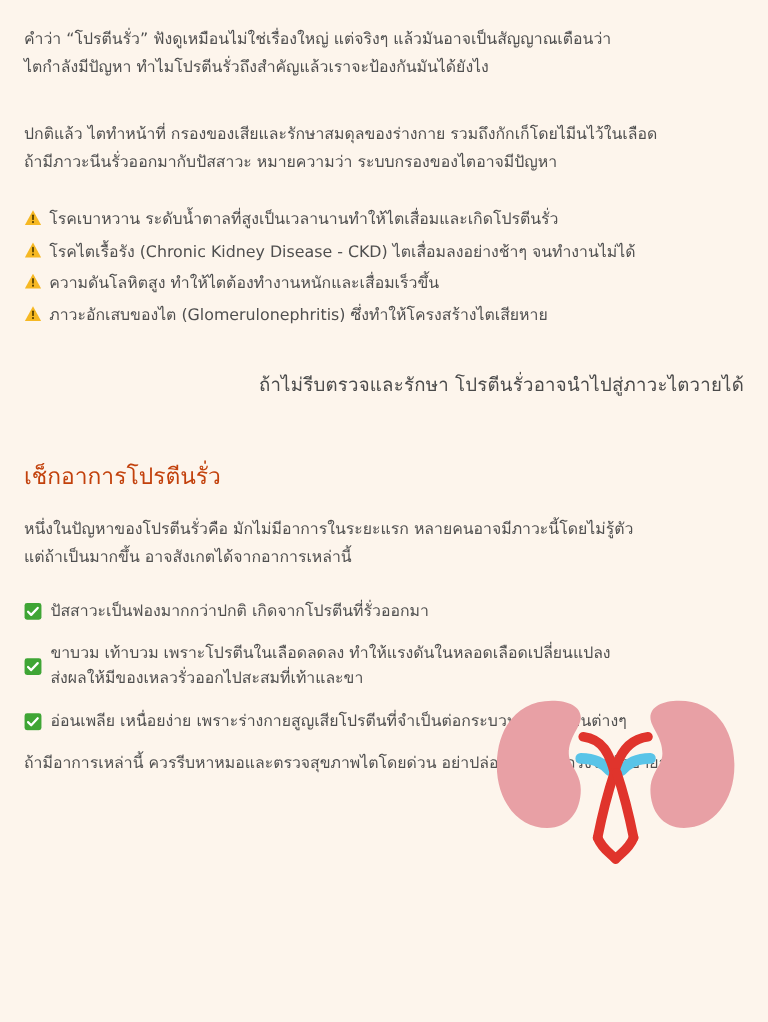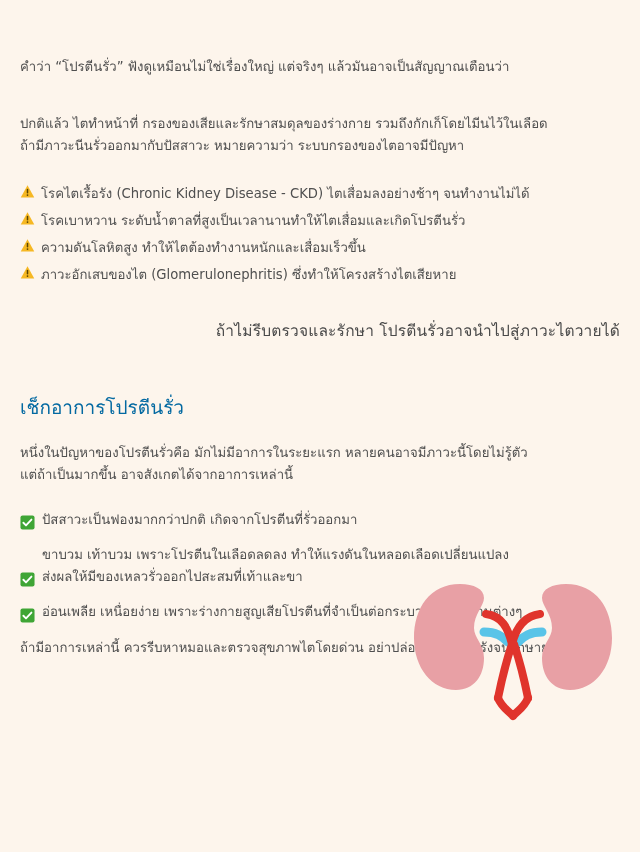--- a/index.html
+++ b/index.html
@@ -13,21 +13,21 @@
     font-family: "DejaVu Sans", sans-serif;
     color: #4a4a4a;
     overflow: hidden;
     position: relative;
   }
   .page {
     position: relative;
     width: 640px;
     height: 852px;
     box-sizing: border-box;
-    padding: 48px 20px 0 20px;
+    padding: 15px 20px 0 20px;
   }
   p {
     margin: 0;
     line-height: 1.72;
     font-size: 13.2px;
     color: #4f4f4f;
   }
   .block {
     margin-bottom: 18px;
   }
@@ -58,30 +58,30 @@
   }
   .headline {
     font-size: 15.5px;
     color: #4a4a4a;
     margin-top: 34px;
     letter-spacing: .2px;
     text-align: right;
   }
   .section-title {
     font-size: 19px;
-    color: #0369a1;
+    color: #c2410c;
     margin-top: 46px;
     margin-bottom: 18px;
   }
   .bullets2 {
     margin-top: 22px;
   }
   .li2 {
     display: flex;
-    align-items: flex-end;
+    align-items: center;
     gap: 7px;
     margin-bottom: 14px;
   }
   .li2 .txt {
     font-size: 13.2px;
     line-height: 1.62;
     color: #4f4f4f;
   }
   .closing {
     margin-top: 2px;
@@ -98,49 +98,50 @@
     pointer-events: none;
   }
 </style>
 </head>
 <body>
 
 <div class="page">
 
   <div class="block intro">
     <p>คำว่า “โปรตีนรั่ว” ฟังดูเหมือนไม่ใช่เรื่องใหญ่ แต่จริงๆ แล้วมันอาจเป็นสัญญาณเตือนว่า</p>
+    <p>ไตกำลังมีปัญหา ทำไมโปรตีนรั่วถึงสำคัญแล้วเราจะป้องกันมันได้ยังไง</p>
   </div>
 
   <div class="block" style="margin-top:34px;">
     <p>ปกติแล้ว ไตทำหน้าที่ กรองของเสียและรักษาสมดุลของร่างกาย รวมถึงกักเก็โดยไมีนไว้ในเลือด</p>
     <p>ถ้ามีภาวะนีนรั่วออกมากับปัสสาวะ  หมายความว่า ระบบกรองของไตอาจมีปัญหา</p>
   </div>
 
   <div class="list">
 
     <div class="li">
       <span class="icon warn-icon">
         <svg width="15" height="15" viewBox="0 0 16 16">
             <path d="M8 1.2 L15.2 14.4 L0.8 14.4 Z" fill="#f6b823"></path>
             <rect x="7.2" y="5" width="1.6" height="5" rx="0.8" fill="#5a4300"></rect>
             <circle cx="8" cy="11.8" r="0.95" fill="#5a4300"></circle>
           </svg>
       </span>
+      <span class="txt">โรคเบาหวาน ระดับน้ำตาลที่สูงเป็นเวลานานทำให้ไตเสื่อมและเกิดโปรตีนรั่ว</span>
+    </div>
+
+    <div class="li">
+      <span class="icon warn-icon">
+        <svg width="15" height="15" viewBox="0 0 16 16">
+            <path d="M8 1.2 L15.2 14.4 L0.8 14.4 Z" fill="#f6b823"></path>
+            <rect x="7.2" y="5" width="1.6" height="5" rx="0.8" fill="#5a4300"></rect>
+            <circle cx="8" cy="11.8" r="0.95" fill="#5a4300"></circle>
+          </svg>
+      </span>
       <span class="txt">โรคไตเรื้อรัง (Chronic Kidney Disease - CKD) ไตเสื่อมลงอย่างช้าๆ จนทำงานไม่ได้</span>
-    </div>
-
-    <div class="li">
-      <span class="icon warn-icon">
-        <svg width="15" height="15" viewBox="0 0 16 16">
-            <path d="M8 1.2 L15.2 14.4 L0.8 14.4 Z" fill="#f6b823"></path>
-            <rect x="7.2" y="5" width="1.6" height="5" rx="0.8" fill="#5a4300"></rect>
-            <circle cx="8" cy="11.8" r="0.95" fill="#5a4300"></circle>
-          </svg>
-      </span>
-      <span class="txt">โรคเบาหวาน ระดับน้ำตาลที่สูงเป็นเวลานานทำให้ไตเสื่อมและเกิดโปรตีนรั่ว</span>
     </div>
 
     <div class="li">
       <span class="icon warn-icon">
         <svg width="15" height="15" viewBox="0 0 16 16">
             <path d="M8 1.2 L15.2 14.4 L0.8 14.4 Z" fill="#f6b823"></path>
             <rect x="7.2" y="5" width="1.6" height="5" rx="0.8" fill="#5a4300"></rect>
             <circle cx="8" cy="11.8" r="0.95" fill="#5a4300"></circle>
           </svg>
       </span>

